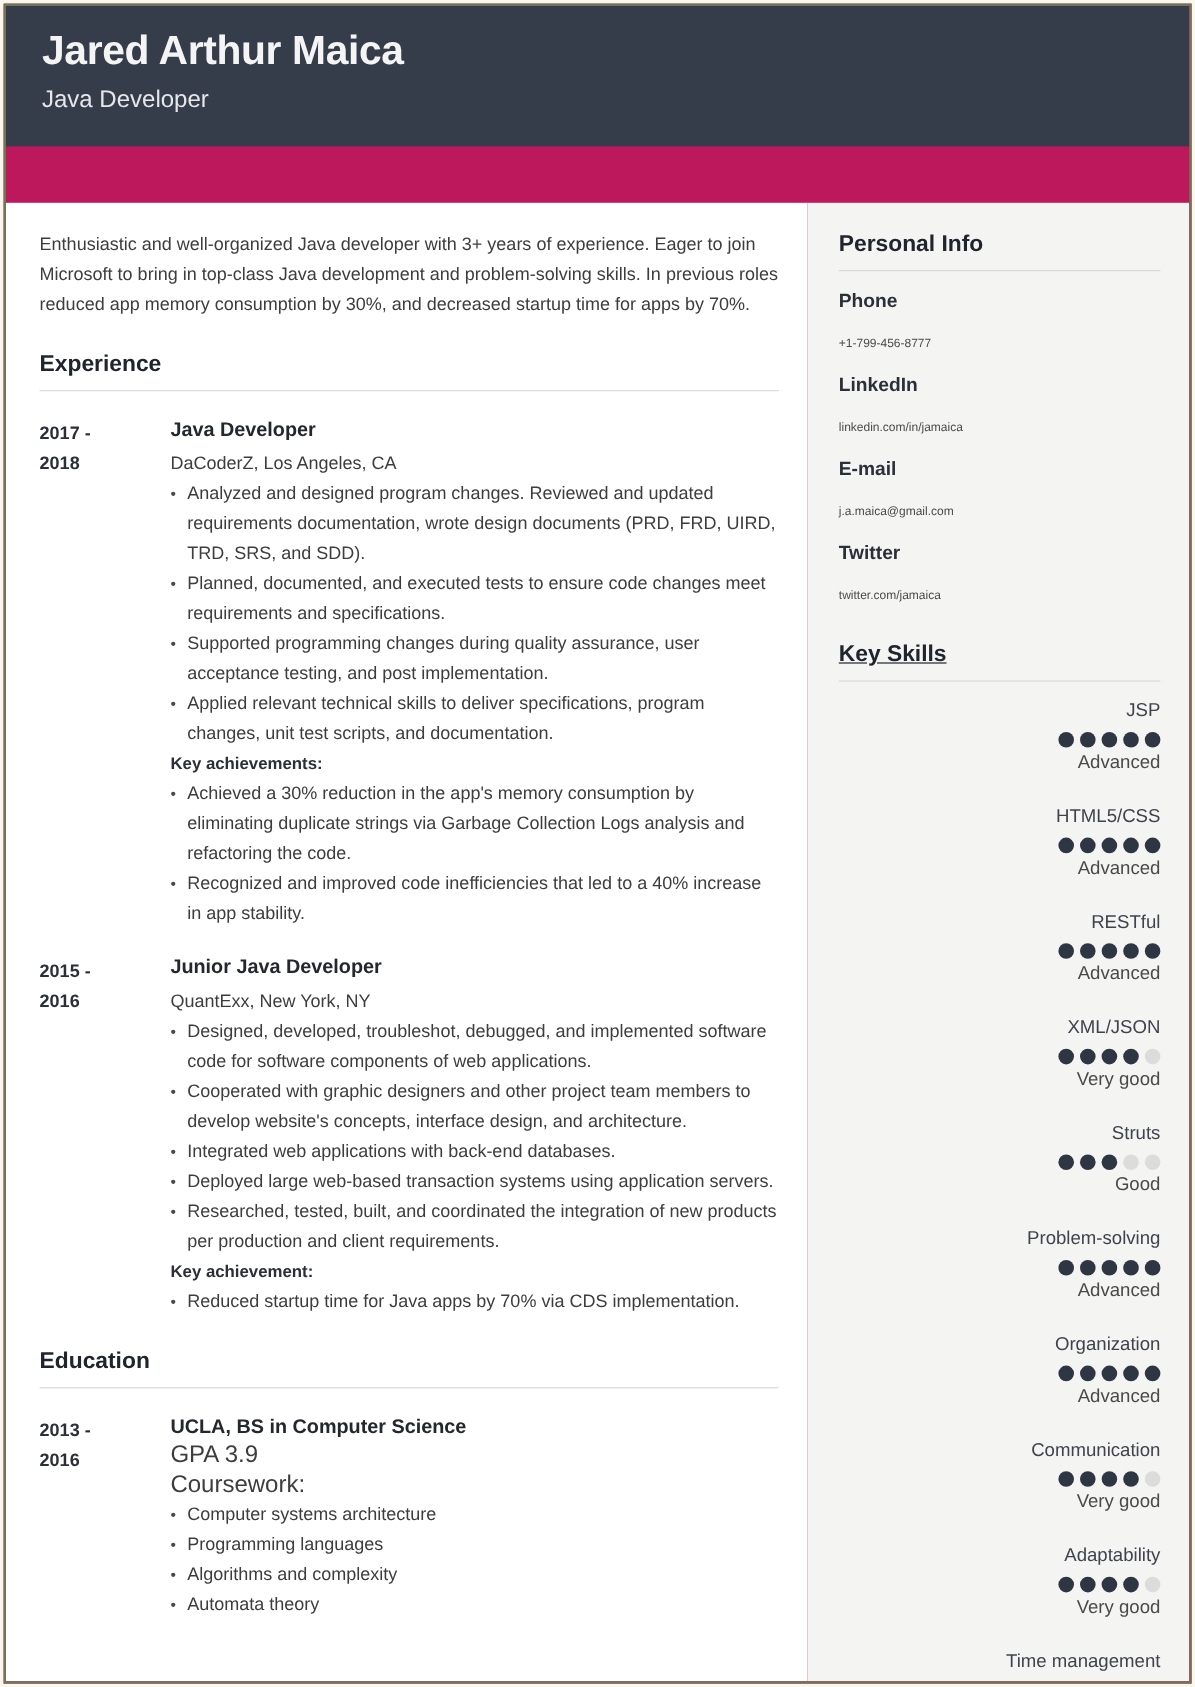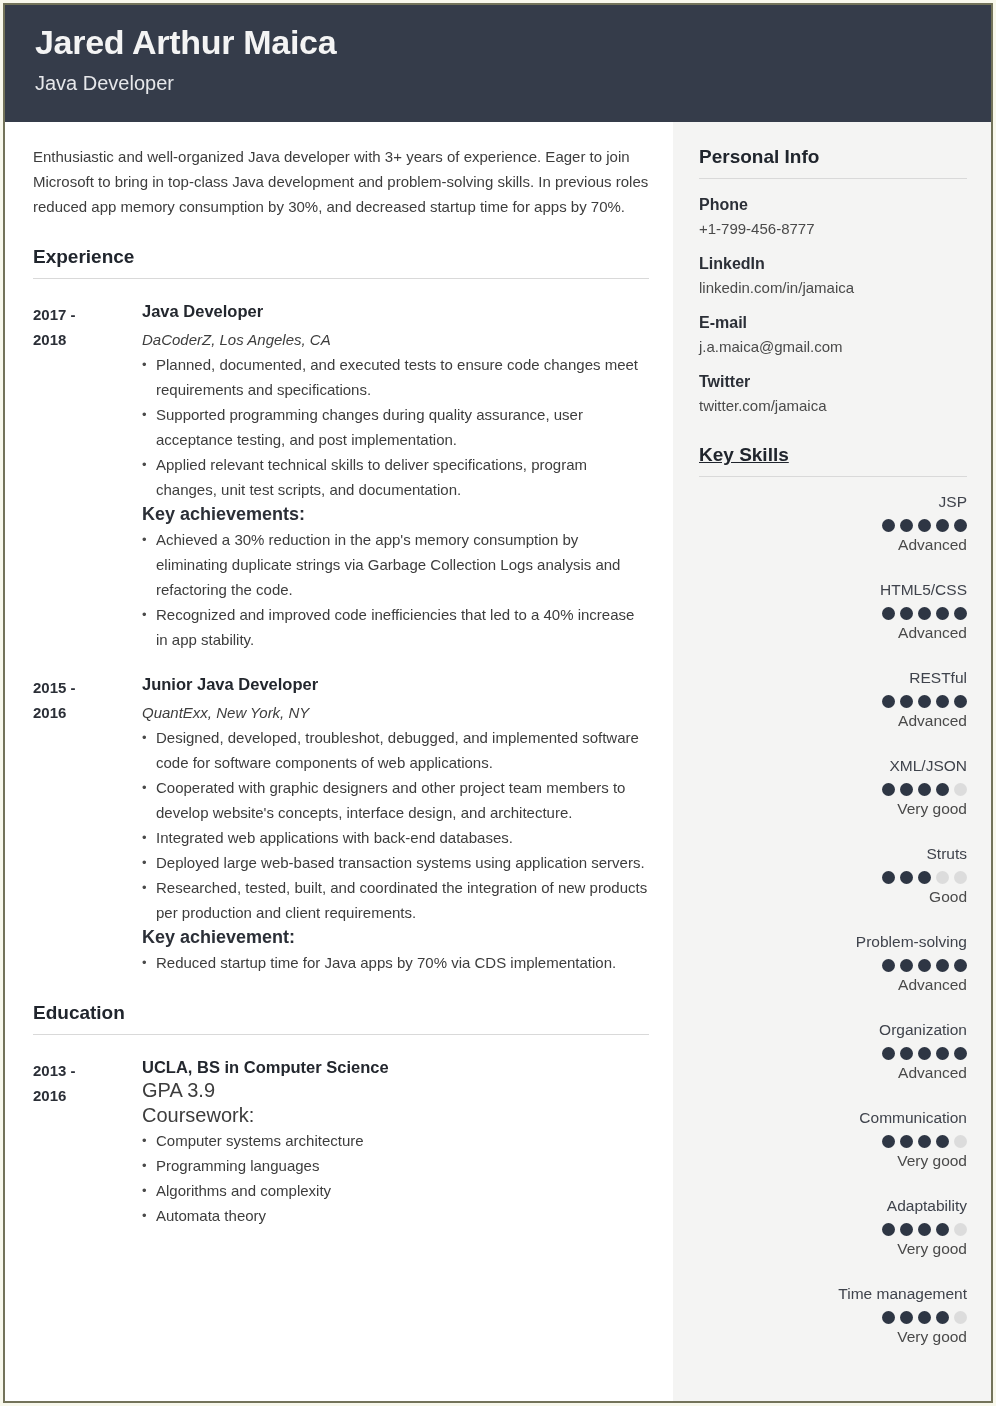--- a/index.html
+++ b/index.html
@@ -10,22 +10,23 @@
   }
   .page {
     width:996px; height:1406px;
     background:var(--frame-outer,#f8f8ec);
     padding:3px;
   }
   .page-inner {
     height:100%;
     border:2px solid var(--frame-border,#73735a);
     display:flex; flex-direction:column;
-    background:#84cc16;
+    background:#be185d;
     overflow:hidden;
+    gap:47px;
   }
   
   .header {
     background:var(--header-bg,#353c4a);
     height:117px;
     padding:17px 30px 0 30px;
     flex:0 0 auto;
   }
   .header-name {
     color:#f4f4f4; font-size:34px; font-weight:bold;
@@ -55,46 +56,46 @@
     font-size:19px; font-weight:bold; color:#20252d;
     padding-bottom:10px;
     border-bottom:1px solid #d9d9d9;
   }
   .entry {
     display:grid; grid-template-columns:109px 1fr;
     margin-top:21px;
   }
   .entry-dates { font-size:15px; font-weight:bold; color:#2b2f37; line-height:25px; padding-top:2px; }
   .entry-title { font-size:16.5px; font-weight:bold; color:#23272e; line-height:22px; }
-  .entry-subtitle { font-style:italic; font-size:15px; color:#3d3d3d; line-height:25px; margin-top:5px; }
+  .entry-subtitle { font-size:15px; color:#3d3d3d; line-height:25px; margin-top:5px; }
   .plain-line { font-size:20px; color:#3d3d3d; line-height:25px; }
   .entry-body .plain-line:first-of-type { margin-top:5px; }
   .bullet-list { list-style:none; }
   .bullet-list li {
     position:relative;
     font-size:15px; line-height:25px; color:#3d3d3d;
     padding-left:14px;
   }
   .bullet-list li::before {
     content:"•";
     position:absolute; left:0; top:0;
     color:#4a4a4a; font-size:13px;
   }
-  .ach-label { font-size:18px; font-weight:bold; color:#2b2f37; line-height:25px; }
+  .ach-label { font-size:14px; font-weight:bold; color:#2b2f37; line-height:25px; }
   
   .side-heading {
     font-size:19px; font-weight:bold; color:#20252d;
     padding-bottom:10px;
     border-bottom:1px solid #d9d9d9;
     margin-bottom:15px;
   }
   .side-heading.skills { margin-top:27px;text-decoration:underline; }
   .contact-item { margin-bottom:13px; }
   .contact-label { font-size:16px; font-weight:bold; color:#2b2f37; line-height:22px; }
-  .contact-value { font-size:15px; color:#4a4a4a; line-height:22px; margin-top:2px; }
+  .contact-value { font-size:10px; color:#4a4a4a; line-height:22px; margin-top:13px; }
   .skill { margin-bottom:25px; }
   .skill-name { font-size:15.5px; color:#3f434c; line-height:20px;text-align:right; }
   .skill-dots {
     margin-top:7px;
     display:flex; justify-content:flex-end; gap:5px;
   }
   .dot { width:13px; height:13px; border-radius:50%; }
   .dot.filled { background:var(--dot-filled,#2e3644); }
   .dot.empty  { background:var(--dot-empty,#dcdcdc); }
   .skill-level { text-align:right; font-size:15.5px; color:#4a4a4a; line-height:20px; margin-top:3px; }
@@ -119,20 +120,21 @@
         <div id="experience-entries">
             <div class="entry">
     <div class="entry-dates">
       <div>2017 -</div>
       <div>2018</div>
     </div>
     <div class="entry-body">
       <div class="entry-title">Java Developer</div>
       <div class="entry-subtitle">DaCoderZ, Los Angeles, CA</div>
       <ul class="bullet-list">
+                  <li>Analyzed and designed program changes. Reviewed and updated requirements documentation, wrote design documents (PRD, FRD, UIRD, TRD, SRS, and SDD).</li>
                   <li>Planned, documented, and executed tests to ensure code changes meet requirements and specifications.</li>
                   <li>Supported programming changes during quality assurance, user acceptance testing, and post implementation.</li>
                   <li>Applied relevant technical skills to deliver specifications, program changes, unit test scripts, and documentation.</li>
                 </ul>
       <div class="ach-label">Key achievements:</div>
       <ul class="bullet-list">
                   <li>Achieved a 30% reduction in the app's memory consumption by eliminating duplicate strings via Garbage Collection Logs analysis and refactoring the code.</li>
                   <li>Recognized and improved code inefficiencies that led to a 40% increase in app stability.</li>
                 </ul>
     </div>

